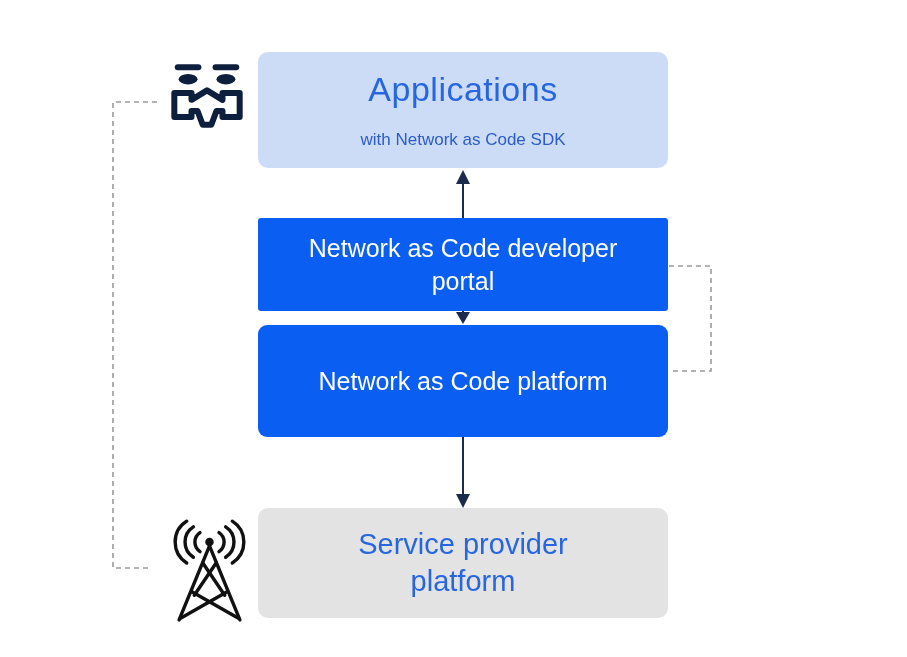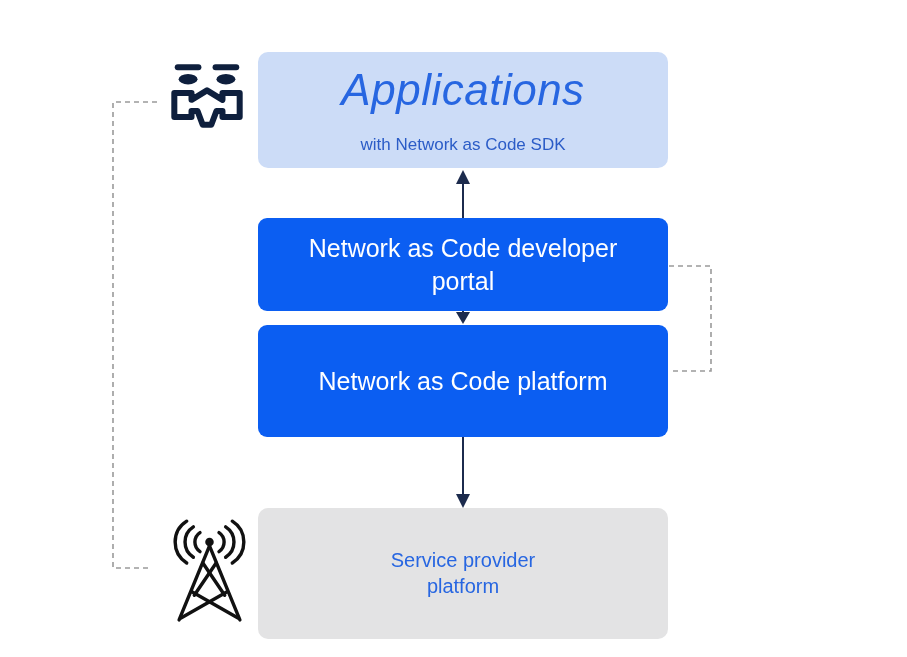--- a/index.html
+++ b/index.html
@@ -32,56 +32,55 @@
     justify-content: center;
     text-align: center;
   }
   .box-applications {
     top: 52px;
     height: 116px;
     border-radius: 10px;
     background: var(--box-light-blue, #ccdcf7);
   }
   .box-applications .title {
-    font-size: 44px;
+    font-size: 34px;
     line-height: 1.15;
     color: var(--text-blue, #2766e1);
     letter-spacing: 0.5px;
-    font-style: italic;
   }
   .box-applications .subtitle {
     font-size: 17px;
     margin-top: 20px;
     color: var(--subtitle-blue, #2b5cc7);
   }
   .box-portal {
     top: 218px;
     height: 93px;
-    border-radius: 9px;
+    border-radius: 3px;
     background: var(--box-blue, #0b5ef2);
     color: var(--text-white, #ffffff);
     font-size: 25px;
     line-height: 1.3;
   }
   .box-platform {
     top: 325px;
     height: 112px;
     border-radius: 9px;
     background: var(--box-blue, #0b5ef2);
     color: var(--text-white, #ffffff);
     font-size: 25px;
     line-height: 1.3;
   }
   .box-networks {
     top: 508px;
-    height: 131px;
+    height: 110px;
     border-radius: 10px;
     background: var(--box-gray, #e3e3e4);
     color: var(--text-blue, #2766e1);
-    font-size: 20px;
+    font-size: 29px;
     line-height: 1.28;
   }
   .icon-drone {
     position: absolute;
     left: 164px;
     top: 60px;
     width: 86px;
     height: 78px;
   }
   .icon-tower {

